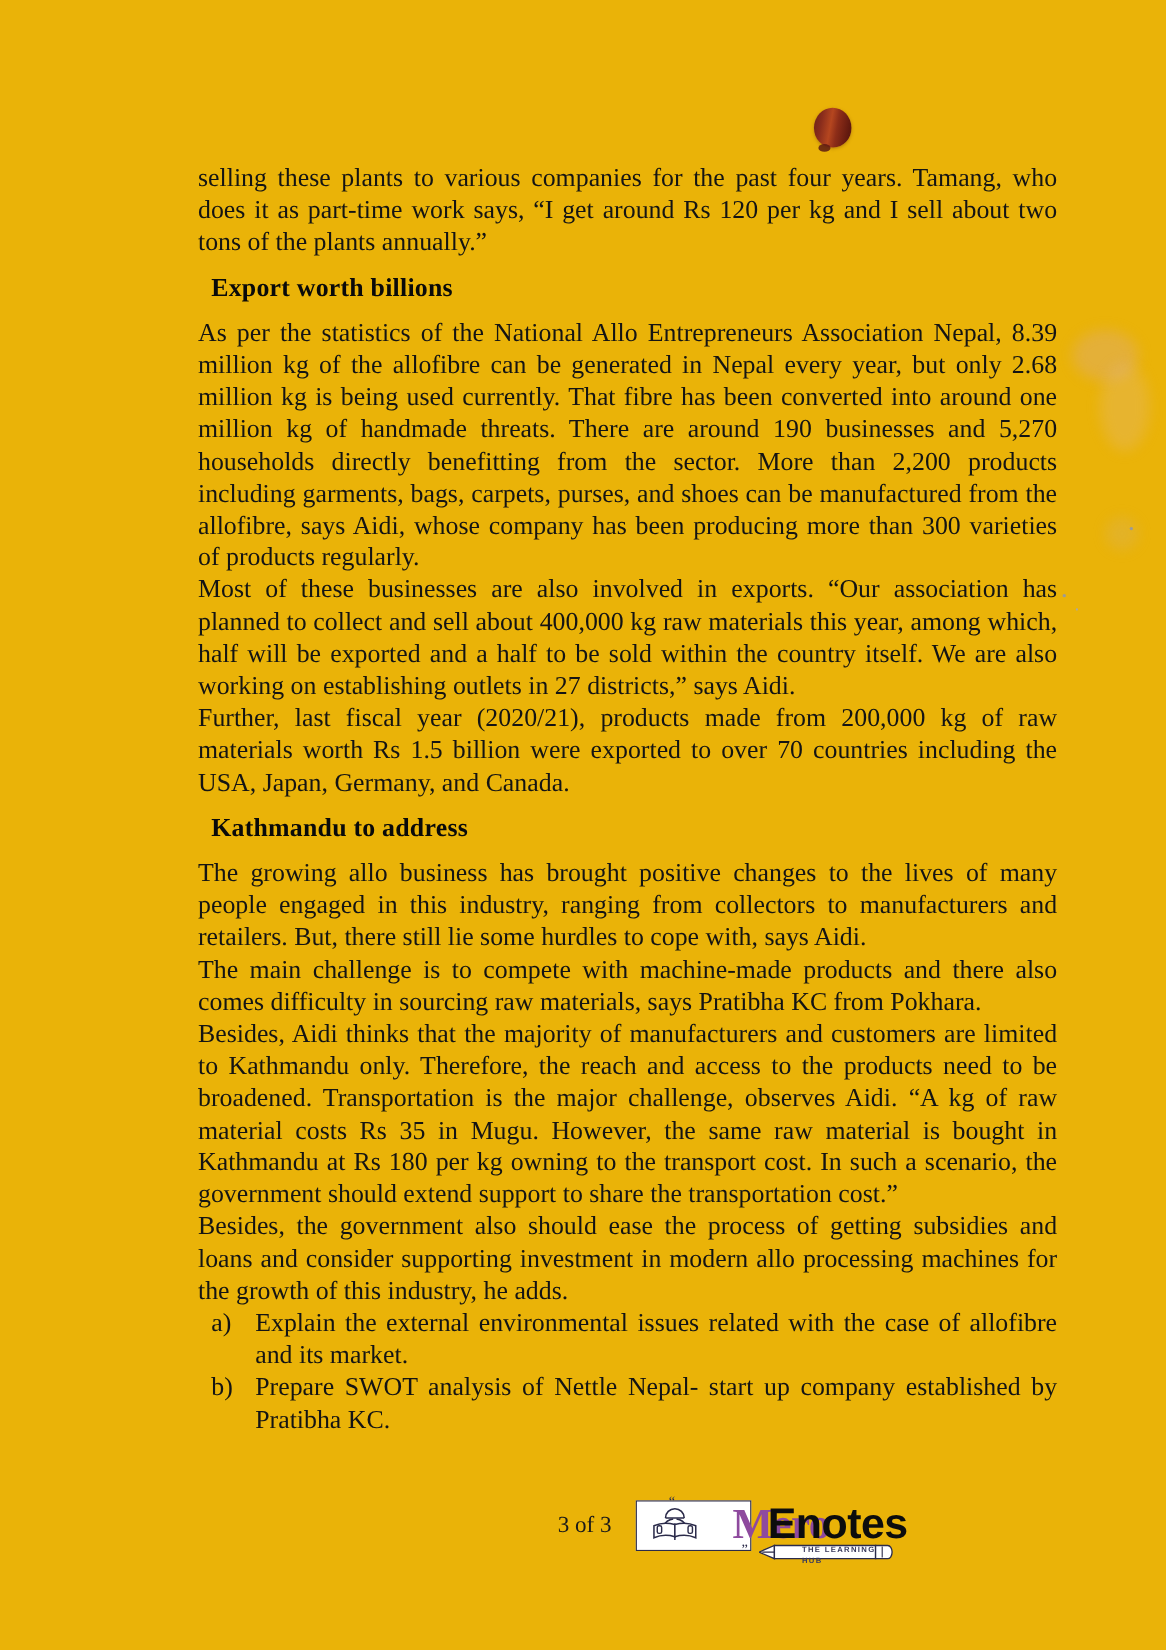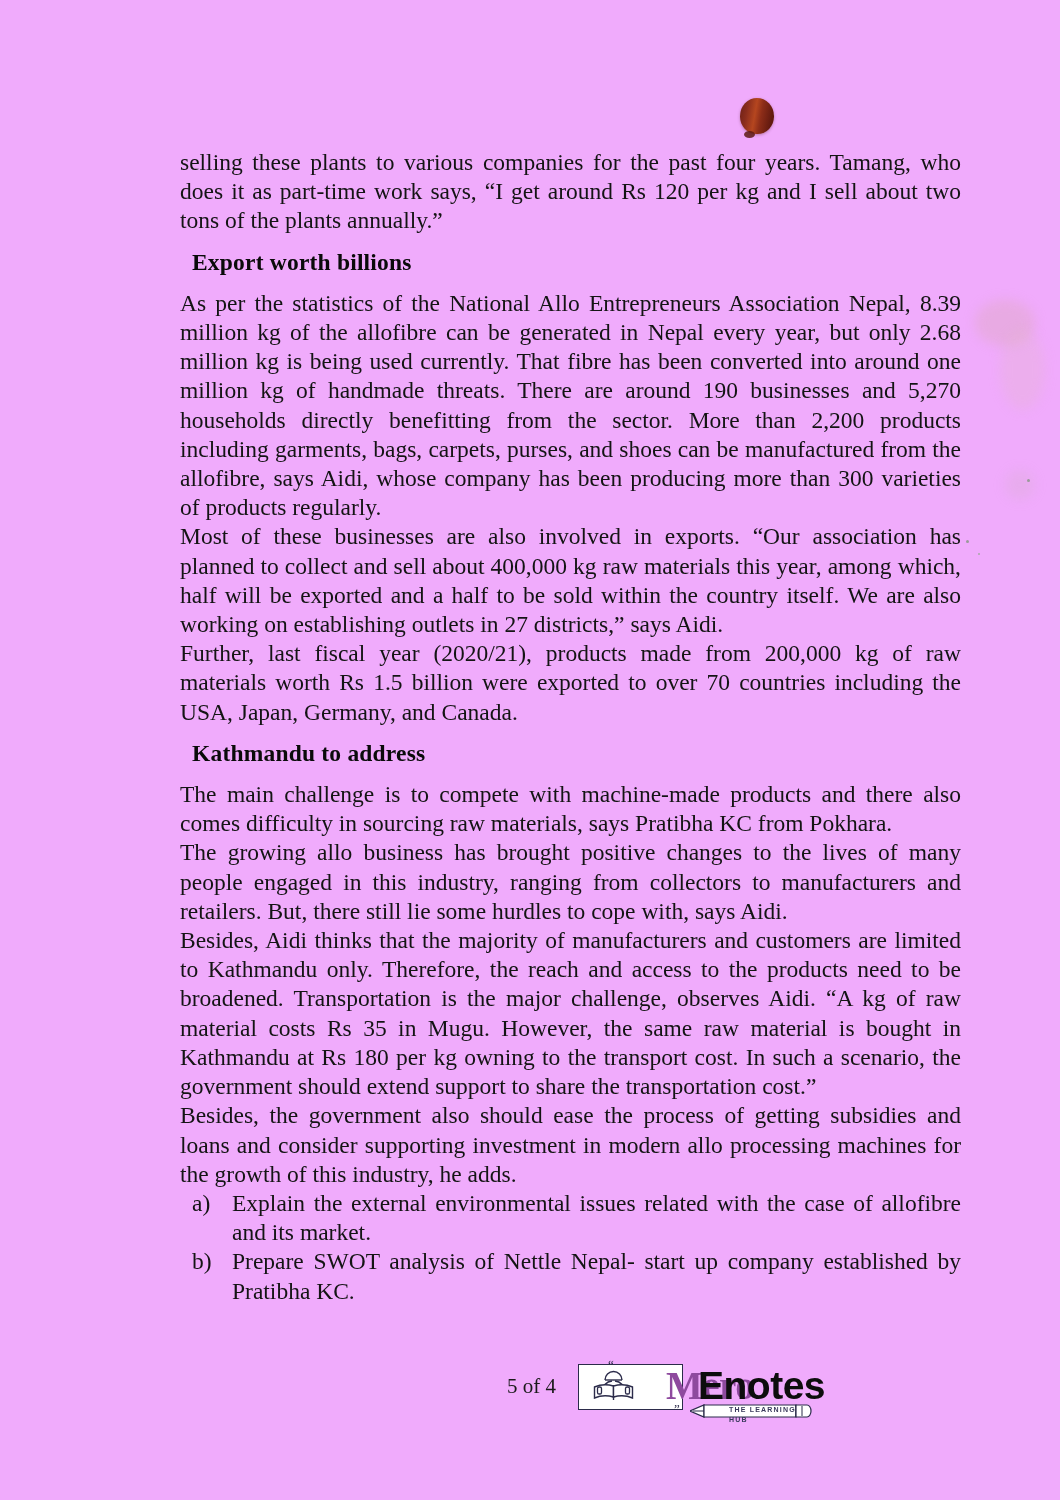--- a/index.html
+++ b/index.html
@@ -13,21 +13,21 @@
     height: 1500px;
     position: relative;
     font-family: "Liberation Serif", serif;
     overflow: hidden;
   }
 
   
   #page {
     position: absolute;
     inset: 0;
-    background: #f0abfc;
+    background: #eab308;
   }
 
   
   .smudge {
     position: absolute;
     pointer-events: none;
     border-radius: 50%;
     filter: blur(6px);
   }
   .smudge-a { left: 975px; top: 300px; width: 60px; height: 46px; background: rgba(214,170,170,0.30); }
@@ -244,23 +244,23 @@
     <h2 class="heading">Export worth billions</h2>
 
     <p class="para">As per the statistics of the National Allo Entrepreneurs Association Nepal, 8.39 million kg of the allofibre can be generated in Nepal every year, but only 2.68 million kg is being used currently. That fibre has been converted into around one million kg of handmade threats. There are around 190 businesses and 5,270 households directly benefitting from the sector. More than 2,200 products including garments, bags, carpets, purses, and shoes can be manufactured from the allofibre, says Aidi, whose company has been producing more than 300 varieties of products regularly.</p>
 
     <p class="para">Most of these businesses are also involved in exports. “Our association has planned to collect and sell about 400,000 kg raw materials this year, among which, half will be exported and a half to be sold within the country itself. We are also working on establishing outlets in 27 districts,” says Aidi.</p>
 
     <p class="para">Further, last fiscal year (2020/21), products made from 200,000 kg of raw materials worth Rs 1.5 billion were exported to over 70 countries including the USA, Japan, Germany, and Canada.</p>
 
     <h2 class="heading">Kathmandu to address</h2>
 
+    <p class="para">The growing allo business has brought positive changes to the lives of many people engaged in this industry, ranging from collectors to manufacturers and retailers. But, there still lie some hurdles to cope with, says Aidi.</p>
+
     <p class="para">The main challenge is to compete with machine-made products and there also comes difficulty in sourcing raw materials, says Pratibha KC from Pokhara.</p>
-
-    <p class="para">The growing allo business has brought positive changes to the lives of many people engaged in this industry, ranging from collectors to manufacturers and retailers. But, there still lie some hurdles to cope with, says Aidi.</p>
 
     <p class="para">Besides, Aidi thinks that the majority of manufacturers and customers are limited to Kathmandu only. Therefore, the reach and access to the products need to be broadened. Transportation is the major challenge, observes Aidi. “A kg of raw material costs Rs 35 in Mugu. However, the same raw material is bought in Kathmandu at Rs 180 per kg owning to the transport cost. In such a scenario, the government should extend support to share the transportation cost.”</p>
 
     <p class="para">Besides, the government also should ease the process of getting subsidies and loans and consider supporting investment in modern allo processing machines for the growth of this industry, he adds.</p>
 
 
     <ul id="questions-list">
       <li>
         <span class="marker">a)</span>
         <span>Explain the external environmental issues related with the case of allofibre and its market.</span>
@@ -268,21 +268,21 @@
       <li>
         <span class="marker">b)</span>
         <span>Prepare SWOT analysis of Nettle Nepal- start up company established by Pratibha KC.</span>
       </li>
     </ul>
 
   </div>
 
   <div id="footer">
 
-    <div id="page-number">5 of 4</div>
+    <div id="page-number">3 of 3</div>
 
     <div id="logo">
 
       <div id="logo-box"></div>
 
       <span id="logo-quote">“</span>
       <span id="logo-quote-close">”</span>
 
       <svg id="book-icon" viewBox="0 0 58 38">
 

